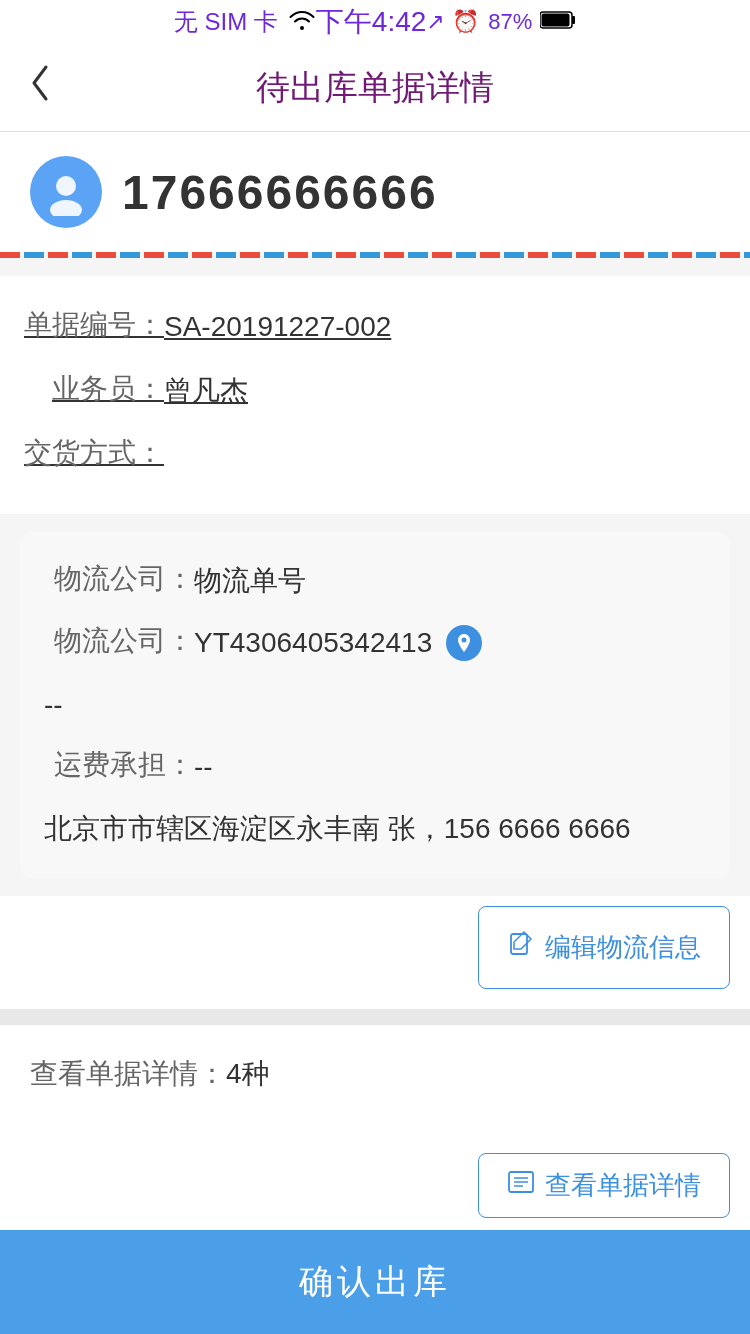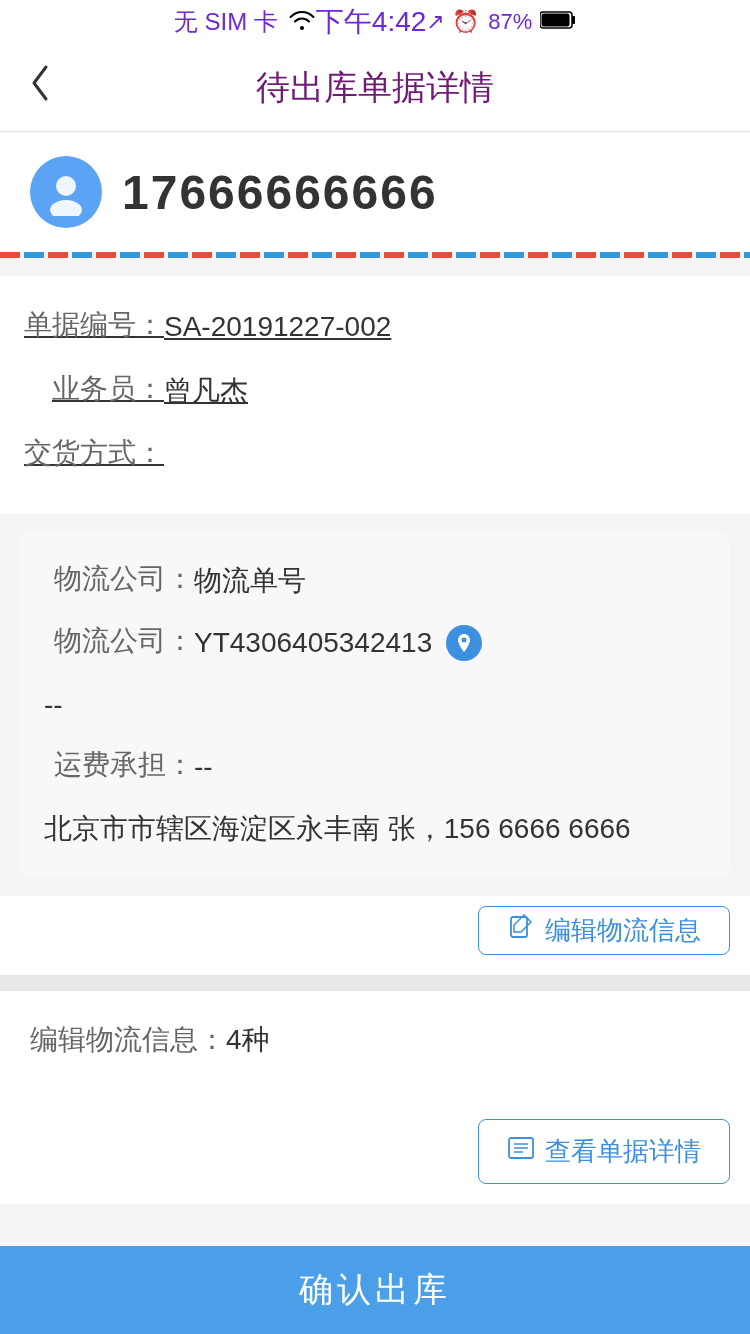--- a/index.html
+++ b/index.html
@@ -162,21 +162,21 @@
       display: flex;
       justify-content: flex-end;
       padding: 10px 20px 20px;
       background: #fff;
     }
     .edit-btn {
       border: 1.5px solid #3d8fe0;
       color: #3d8fe0;
       background: #fff;
       border-radius: 8px;
-      padding: 6px 28px;
+      padding: 23px 28px;
       font-size: 26px;
       display: flex;
       align-items: center;
       gap: 10px;
       cursor: pointer;
     }
 
     
     .separator {
       height: 16px;
@@ -232,21 +232,21 @@
       min-height: 200px;
     }
 
     
     .confirm-btn-bar {
       position: fixed;
       bottom: 0;
       left: 0;
       width: 750px;
       background: #4a9fe8;
-      height: 88px;
+      height: 104px;
       display: flex;
       align-items: center;
       justify-content: center;
       cursor: pointer;
     }
     .confirm-btn-text {
       color: #fff;
       font-size: 34px;
       font-weight: 500;
       letter-spacing: 4px;
@@ -356,21 +356,21 @@
       </span>
       <span>编辑物流信息</span>
     </button>
   </div>
 </div>
 
 <div class="separator"></div>
 
 <div class="summary-section">
   <div class="summary-row">
-    <span class="summary-label">编辑物流信息：</span>
+    <span class="summary-label">查看单据详情：</span>
     <span class="summary-value">4种</span>
   </div>
   <div class="summary-row">
   </div>
 </div>
 
 <div style="background:#fff;">
   <div class="view-btn-row">
     <button class="view-btn">
       <span>

